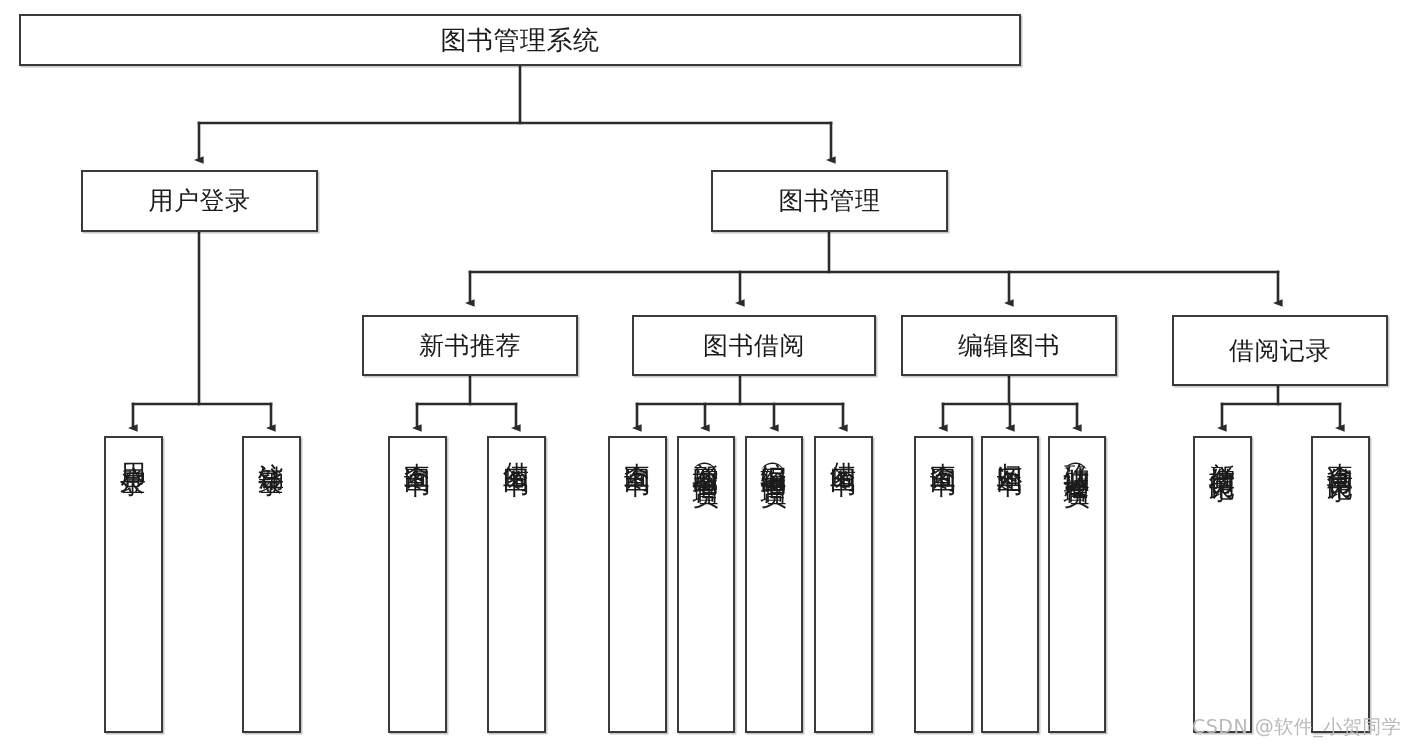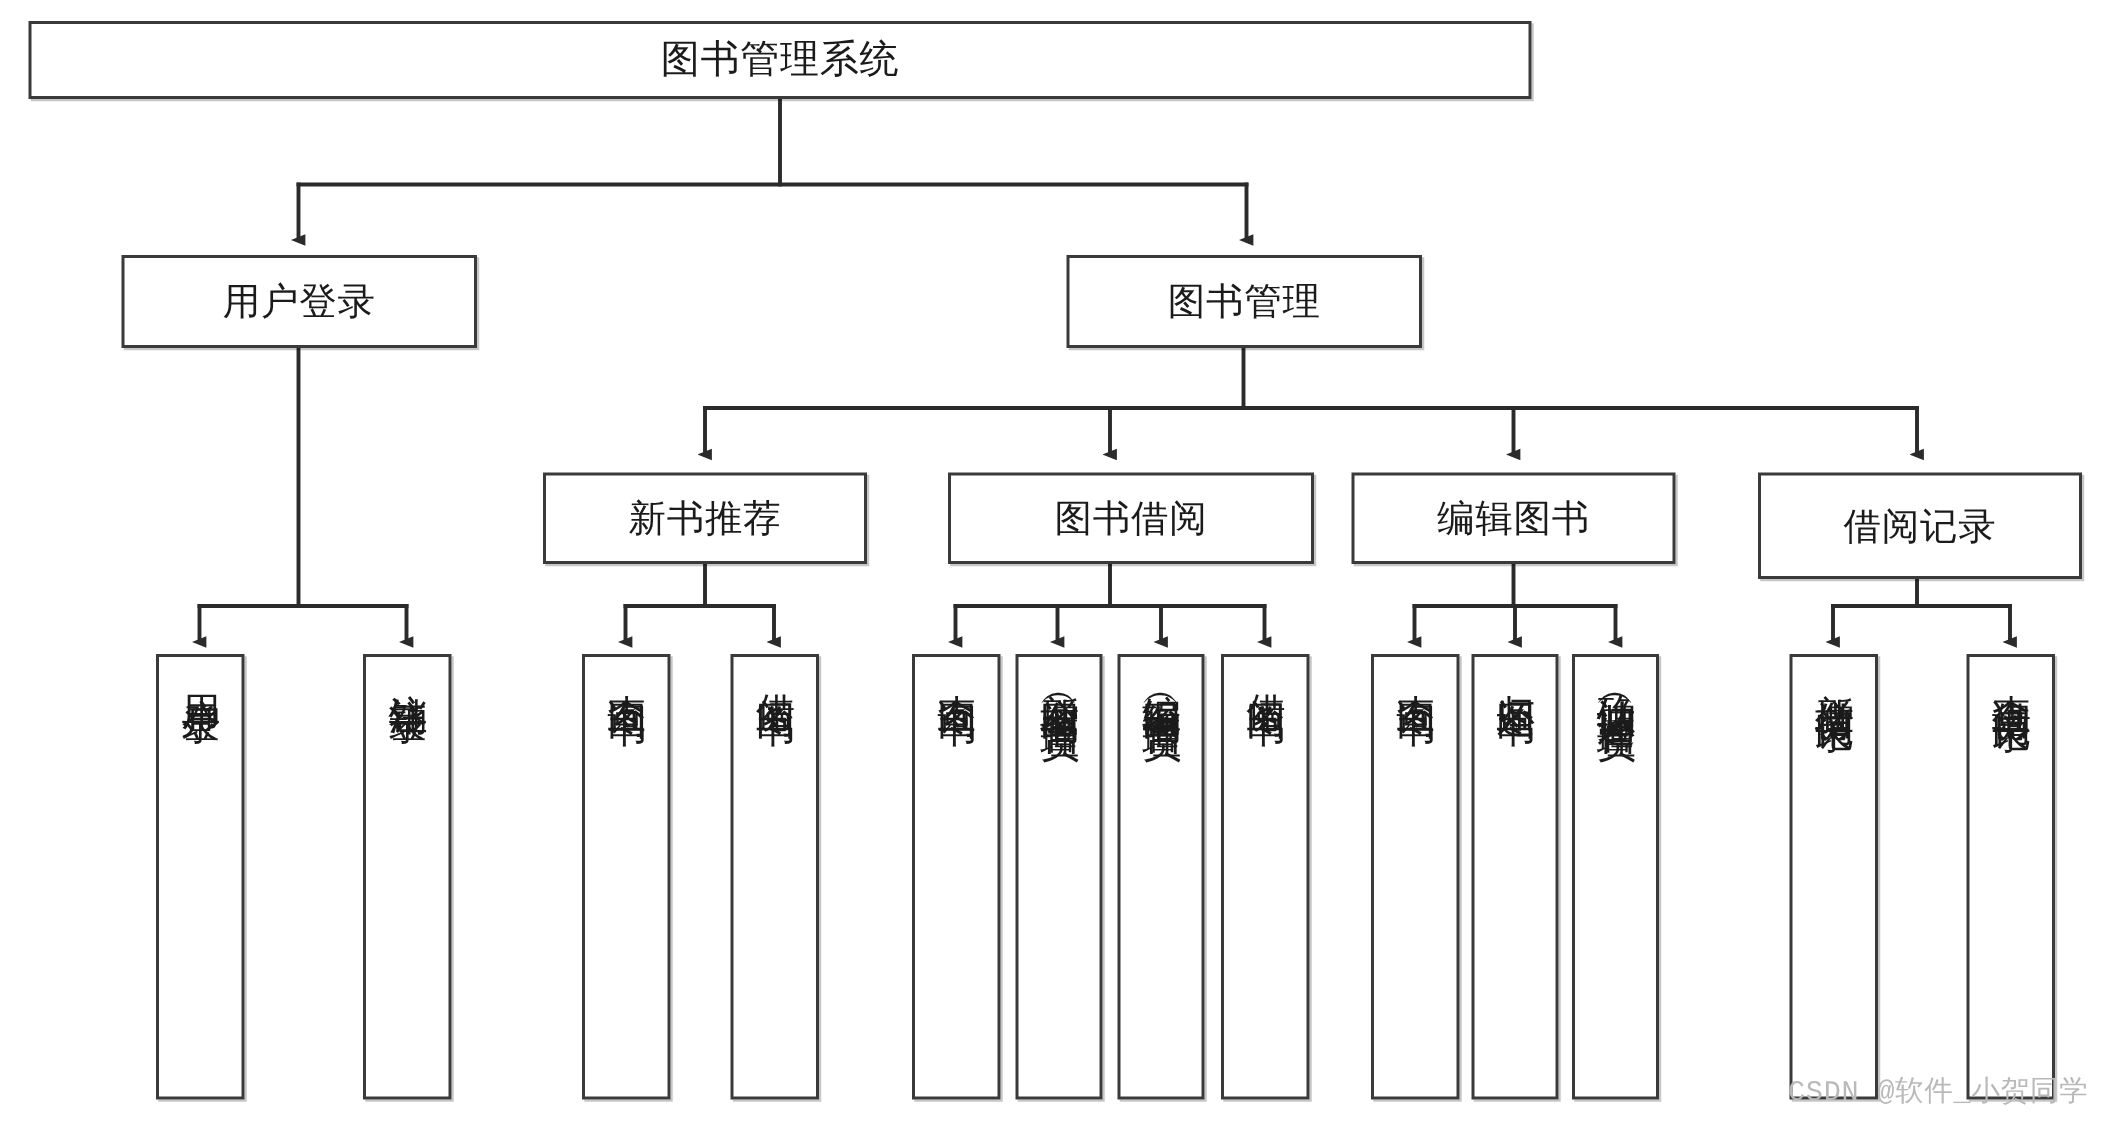--- a/index.html
+++ b/index.html
@@ -200,15 +200,15 @@
   </div>
 
   <div class="node v" style="left:1193px; top:436px; width:59px; height:297px;">
     <span class="label">新增借阅记录</span>
   </div>
 
   <div class="node v" style="left:1311px; top:436px; width:59px; height:297px;">
     <span class="label">查询借阅记录</span>
   </div>
 
-  <div class="watermark" style="left:1192px; top:714px;font-family:Liberation Mono, monospace;">CSDN @软件_小贺同学</div>
+  <div class="watermark" style="left:1192px; top:714px;">CSDN @软件_小贺同学</div>
 
 </div>
 
 </body></html>

